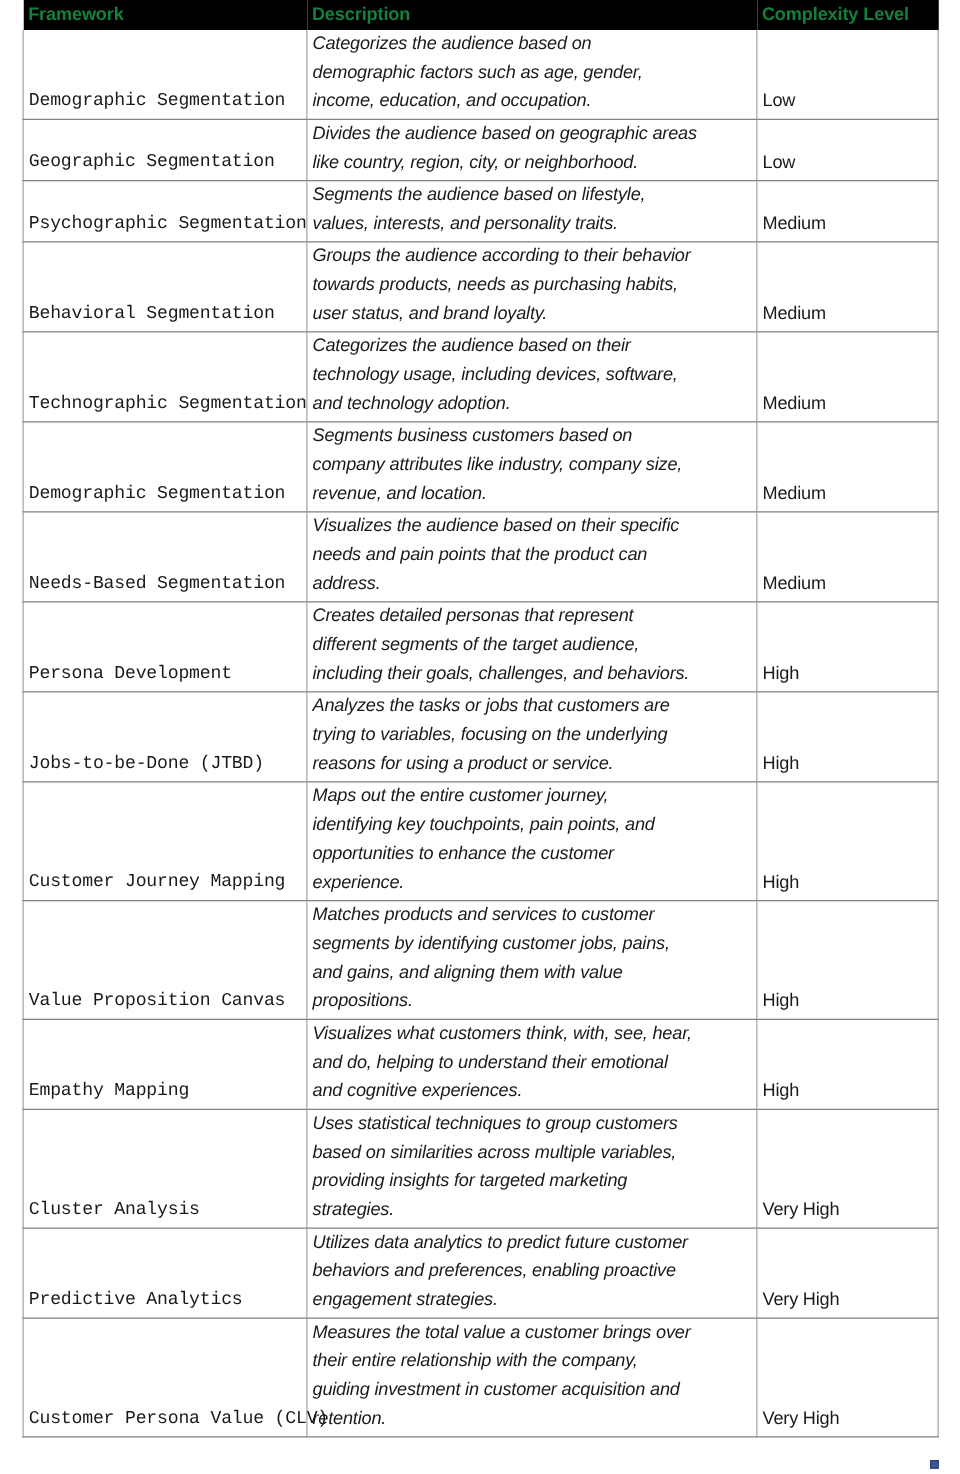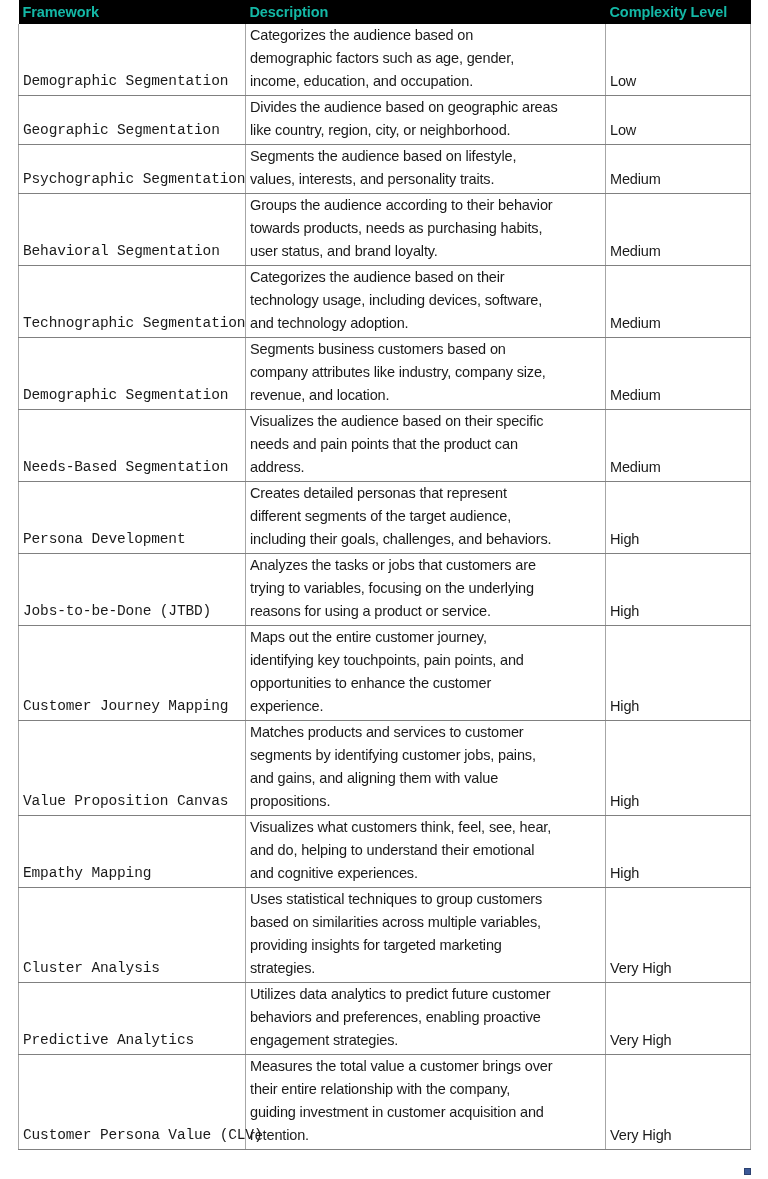--- a/index.html
+++ b/index.html
@@ -34,21 +34,21 @@
     width: 732px;
     background: #ffffff;
   }
 
   table.fw-table col.c-framework { width: 227px; }
   table.fw-table col.c-description { width: 360px; }
   table.fw-table col.c-complexity { width: 145px; }
 
   thead th {
     background: #000000;
-    color: #14b8a6;
+    color: #15803d;
     font-size: 14.5px;
     font-weight: bold;
     text-align: left;
     padding: 3px 0 3px 4px;
     height: 18px;
     line-height: 18px;
     letter-spacing: -0.1px;
     border: none;
     vertical-align: middle;
     white-space: nowrap;
@@ -70,20 +70,21 @@
     font-family: Liberation Mono, monospace;
   }
 
   tbody td.framework-cell {
     white-space: nowrap;
   }
 
   tbody td.description-cell .line {
     display: block;
     white-space: nowrap;
+    font-style: italic;
   }
 
   tbody td.complexity-cell {
     white-space: nowrap;
   }
 
   tbody td .pad-bottom {
     display: block;
     padding-bottom: 2px;
   }
@@ -288,21 +289,21 @@
             <td class="complexity-cell">
               <span class="pad-bottom">High</span>
             </td>
           </tr>
           <tr class="r-h70">
             <td class="framework-cell">
               <span class="pad-bottom">Empathy Mapping</span>
             </td>
             <td class="description-cell">
               <span class="pad-bottom">
-                <span class="line">Visualizes what customers think, feel, see, hear,</span>
+                <span class="line">Visualizes what customers think, with, see, hear,</span>
                 <span class="line">and do, helping to understand their emotional</span>
                 <span class="line">and cognitive experiences.</span>
               </span>
             </td>
             <td class="complexity-cell">
               <span class="pad-bottom">High</span>
             </td>
           </tr>
           <tr class="r-h90">
             <td class="framework-cell">

